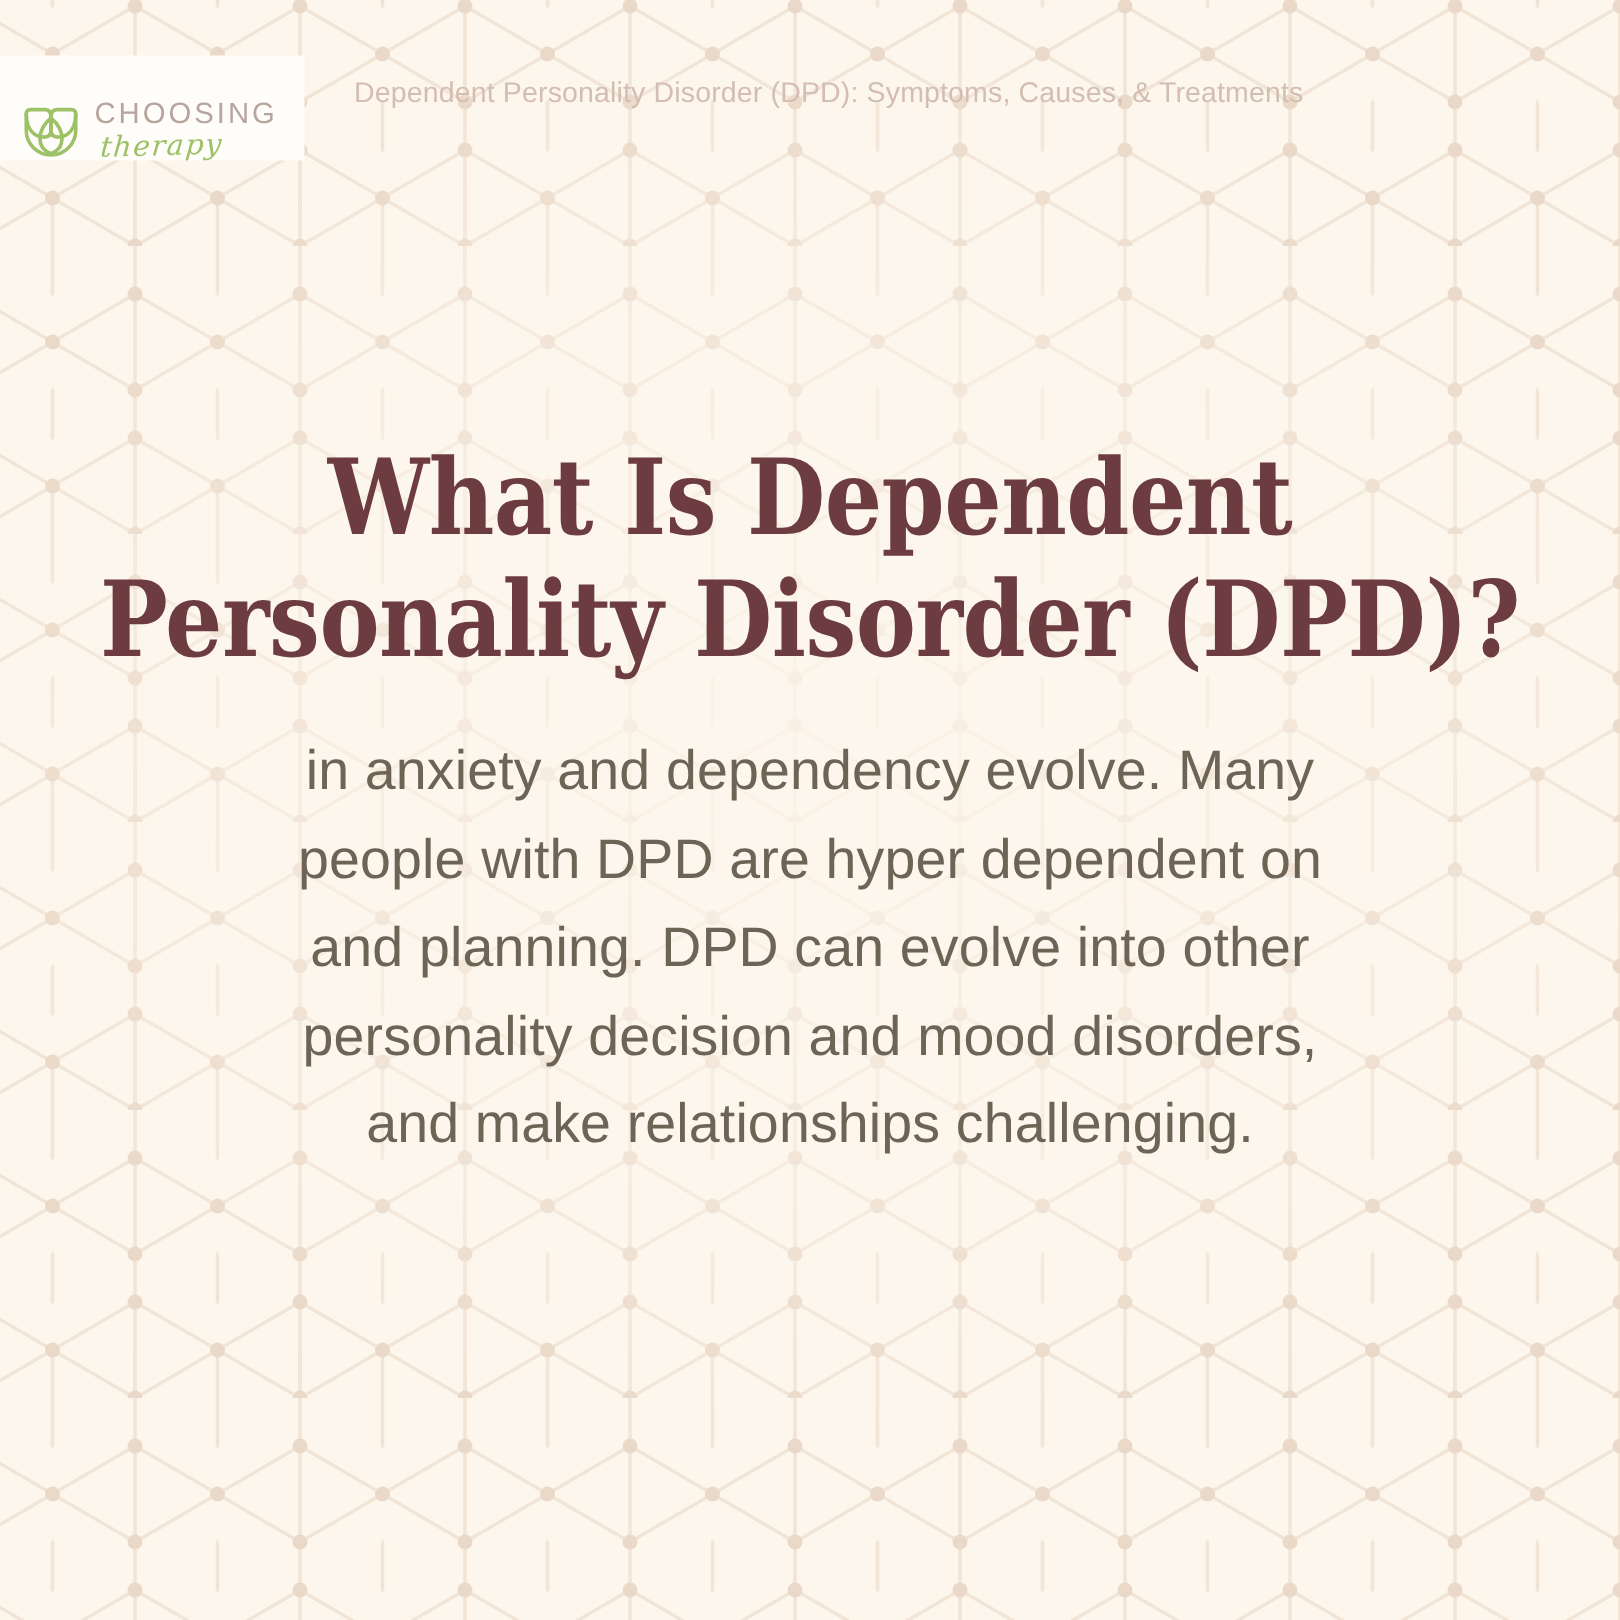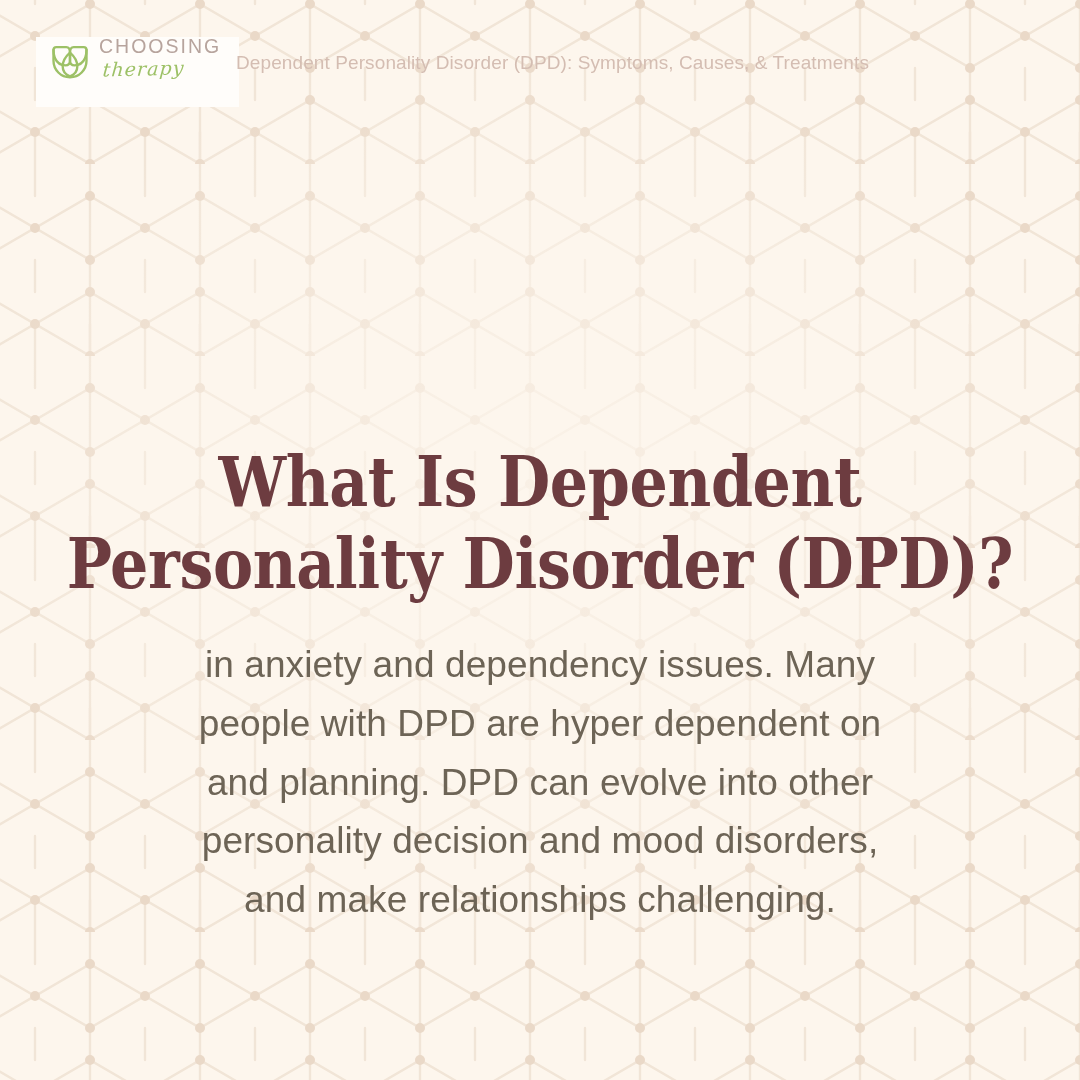--- a/index.html
+++ b/index.html
@@ -45,24 +45,23 @@
   
   #logo-badge {
     position: absolute;
     left: 0;
     top: 37px;
     width: 203px;
     height: 70px;
     background: #fffdfa;
     z-index: 3;
     display: flex;
-    align-items: flex-start;
+    align-items: flex-end;
     padding-left: 12px;
     box-sizing: border-box;
-    margin-left: 36px;
   }
   #logo-mark {
     width: 44px;
     height: 44px;
     flex: 0 0 44px;
     display: block;
   }
   #logo-words {
     margin-left: 7px;
     display: flex;
@@ -109,21 +108,21 @@
   
   #content {
     position: absolute;
     left: 0;
     top: 0;
     width: 1080px;
     height: 1080px;
     z-index: 2;
     display: flex;
     flex-direction: column;
-    justify-content: flex-end;
+    justify-content: center;
     align-items: center;
     box-sizing: border-box;
     padding: 140px 60px 150px 60px;
   }
 
   #headline {
     font-family: "DejaVu Serif", "Liberation Serif", serif;
     font-weight: 700;
     font-size: 70px;
     line-height: 1.16;
@@ -232,21 +231,21 @@
   <div id="header-title">Dependent Personality Disorder (DPD): Symptoms, Causes, &amp; Treatments</div>
 
   <div id="content">
 
     <h1 id="headline">
       <span class="hl-line">What Is Dependent</span>
       <span class="hl-line">Personality Disorder (DPD)?</span>
     </h1>
 
     <p id="body-copy">
-      <span class="bc-line">in anxiety and dependency issues. Many</span>
+      <span class="bc-line">in anxiety and dependency evolve. Many</span>
       <span class="bc-line">people with DPD are hyper dependent on</span>
       <span class="bc-line">and planning. DPD can evolve into other</span>
       <span class="bc-line">personality decision and mood disorders,</span>
       <span class="bc-line">and make relationships challenging.</span>
     </p>
 
   </div>
 
 </div>
 

